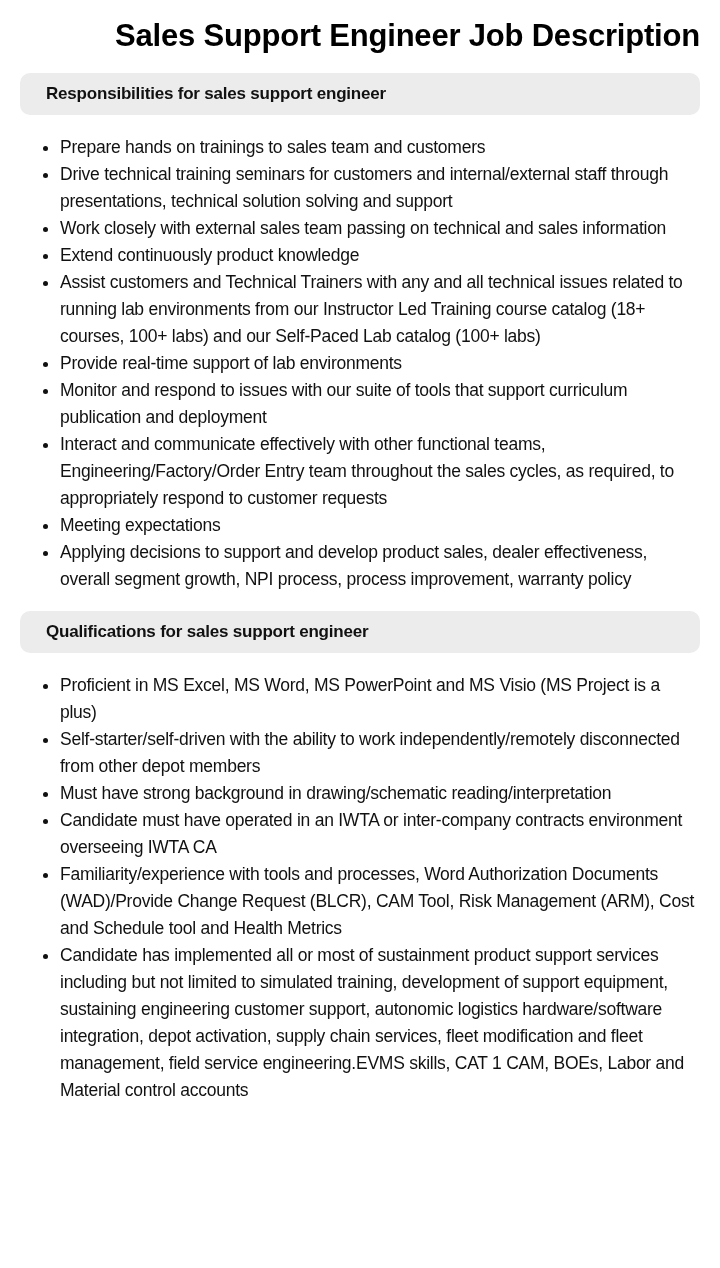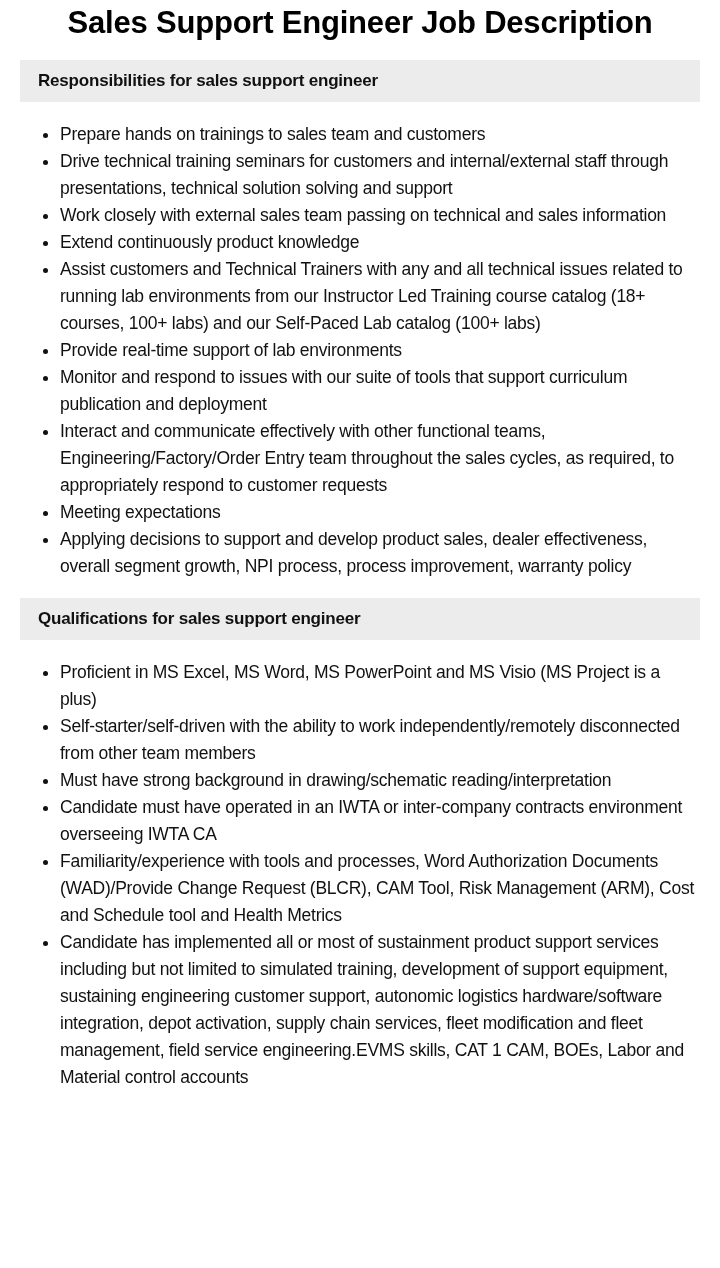--- a/index.html
+++ b/index.html
@@ -6,45 +6,46 @@
   body {
     width: 720px;
     height: 1268px;
     overflow: hidden;
     font-family: "Liberation Sans", "DejaVu Sans", sans-serif;
     color: #111111;
   }
   .page { padding: 0 20px 0 20px; }
   h1 {
     margin: 0;
-    padding-top: 4px;
+    padding-top: 17px;
     height: 40px;
-    text-align: center;
+    text-align: right;
     font-size: 31px;
     font-weight: bold;
     line-height: 38px;
     color: #000;
     letter-spacing: -0.2px;
   }
   .intro {
     margin: 20px 0 0 0;
     font-size: 17.5px;
     line-height: 27px;
     letter-spacing: -0.25px;
   }
   .section-header {
     margin-top: 16px;
     background: #ececec;
     height: 42px;
     line-height: 42px;
-    padding-left: 18px;
+    padding-left: 26px;
     font-size: 17px;
     font-weight: bold;
     color: #111;
     letter-spacing: -0.2px;
+    border-radius: 10px;
   }
   ul {
     margin: 19px 0 0 0;
     padding-left: 40px;
     font-size: 17.5px;
     line-height: 27px;
     letter-spacing: -0.25px;
   }
   ul li { margin: 0; padding: 0; }
   .qual-header { margin-top: 18px; }
@@ -65,19 +66,19 @@
     <li>Provide real-time support of lab environments</li>
     <li>Monitor and respond to issues with our suite of tools that support curriculum publication and deployment</li>
     <li>Interact and communicate effectively with other functional teams, Engineering/Factory/Order Entry team throughout the sales cycles, as required, to appropriately respond to customer requests</li>
     <li>Meeting expectations</li>
     <li>Applying decisions to support and develop product sales, dealer effectiveness, overall segment growth, NPI process, process improvement, warranty policy</li>
   </ul>
 
   <div class="section-header qual-header">Qualifications for sales support engineer</div>
   <ul>
     <li>Proficient in MS Excel, MS Word, MS PowerPoint and MS Visio (MS Project is a plus)</li>
-    <li>Self-starter/self-driven with the ability to work independently/remotely disconnected from other team members</li>
+    <li>Self-starter/self-driven with the ability to work independently/remotely disconnected from other depot members</li>
     <li>Must have strong background in drawing/schematic reading/interpretation</li>
     <li>Candidate must have operated in an IWTA or inter-company contracts environment overseeing IWTA CA</li>
     <li>Familiarity/experience with tools and processes, Word Authorization Documents (WAD)/Provide Change Request (BLCR), CAM Tool, Risk Management (ARM), Cost and Schedule tool and Health Metrics</li>
     <li>Candidate has implemented all or most of sustainment product support services including but not limited to simulated training, development of support equipment, sustaining engineering customer support, autonomic logistics hardware/software integration, depot activation, supply chain services, fleet modification and fleet management, field service engineering.EVMS skills, CAT 1 CAM, BOEs, Labor and Material control accounts</li>
   </ul>
 </div>
 
 </body></html>

